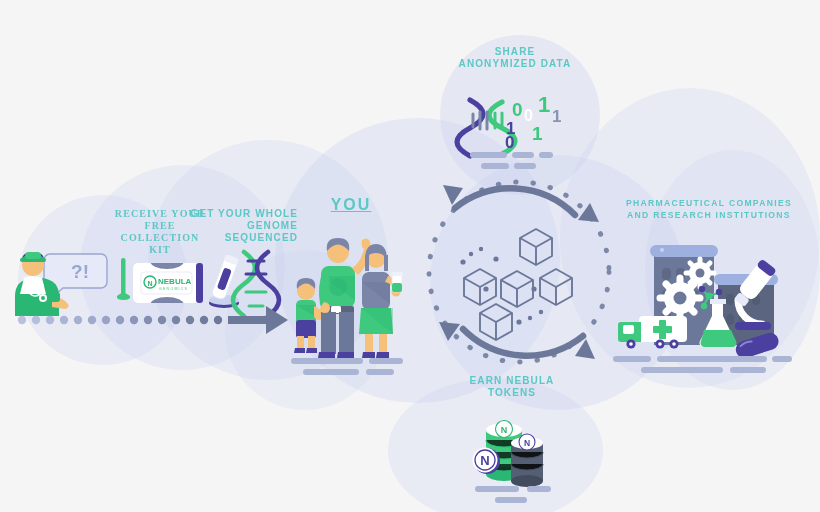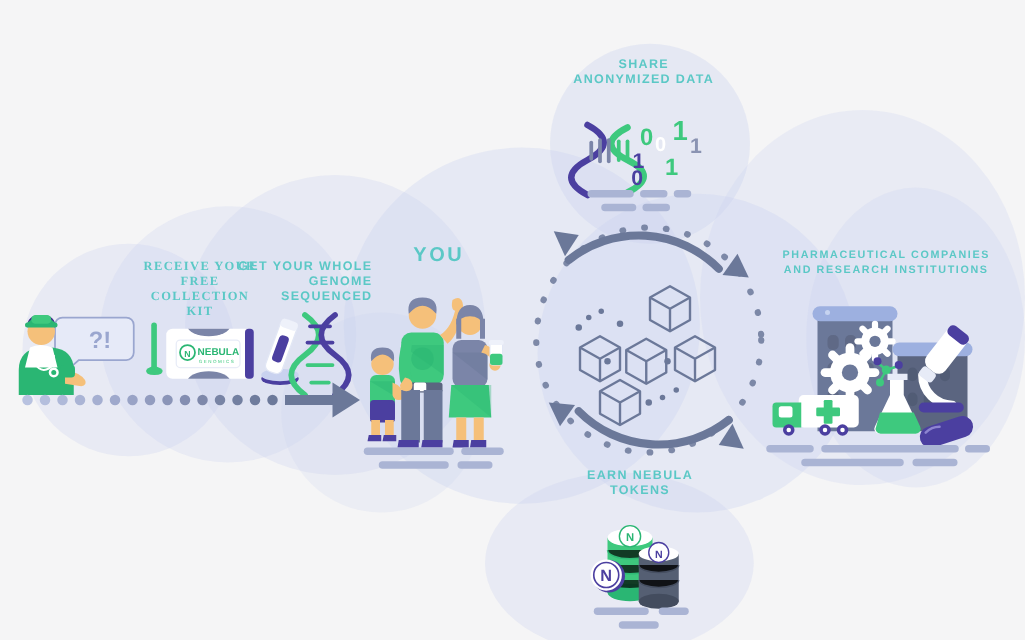--- a/index.html
+++ b/index.html
@@ -430,21 +430,21 @@
   </svg>
 
 
   <div class="label" style="left:112px;top:208px;width:96px;font-family:Liberation Serif, serif;">Receive your
 free collection
 kit</div>
 
   <div class="label" style="left:188px;top:208px;width:110px;text-align:right;">Get your whole
 genome sequenced</div>
 
-  <div class="label big" style="left:316px;top:196px;width:70px;">You</div>
+  <div class="label big" style="left:316px;top:196px;width:70px;text-decoration:underline;">You</div>
 
   <div class="label" style="left:442px;top:46px;width:146px;">Share
 anonymized data</div>
 
   <div class="label" style="left:447px;top:375px;width:130px;">Earn Nebula
 tokens</div>
 
   <div class="label wide" style="left:600px;top:197px;width:218px;">Pharmaceutical companies
 and research institutions</div>
 

